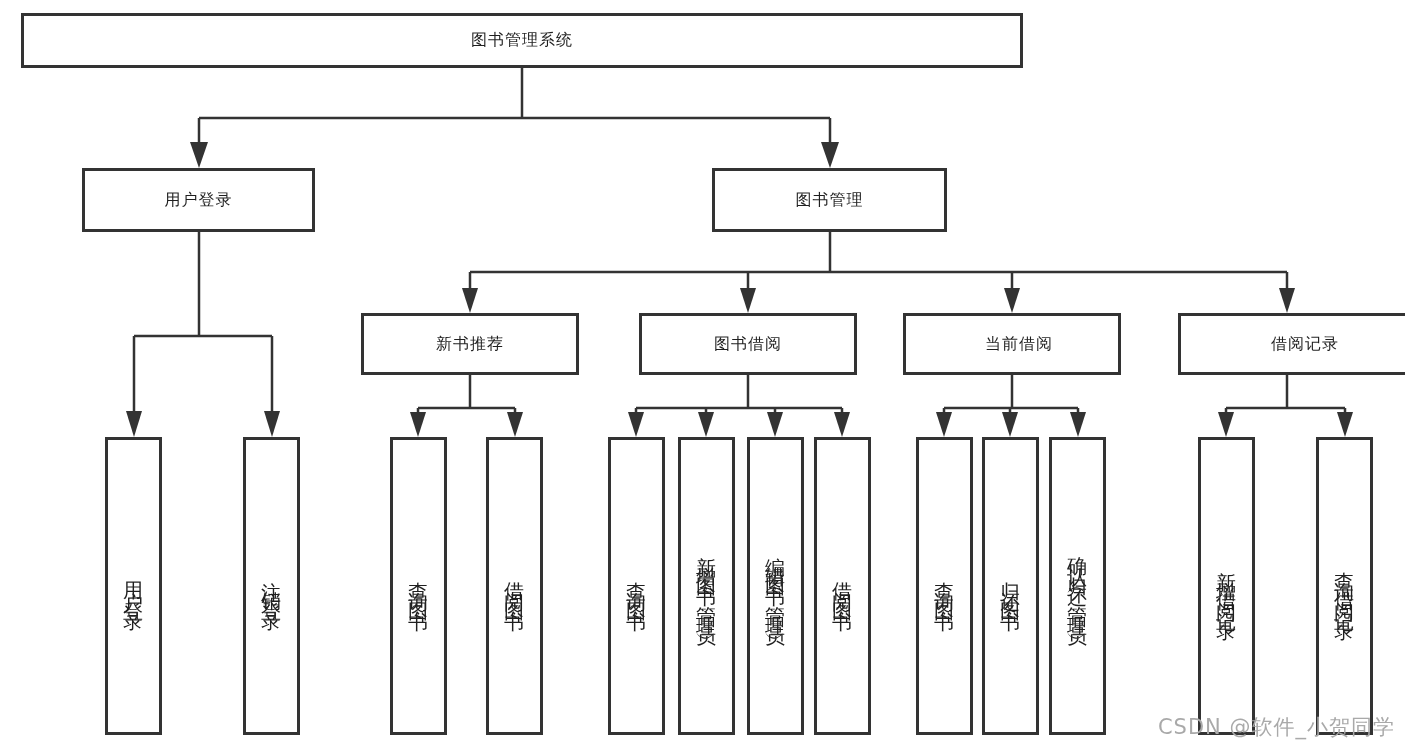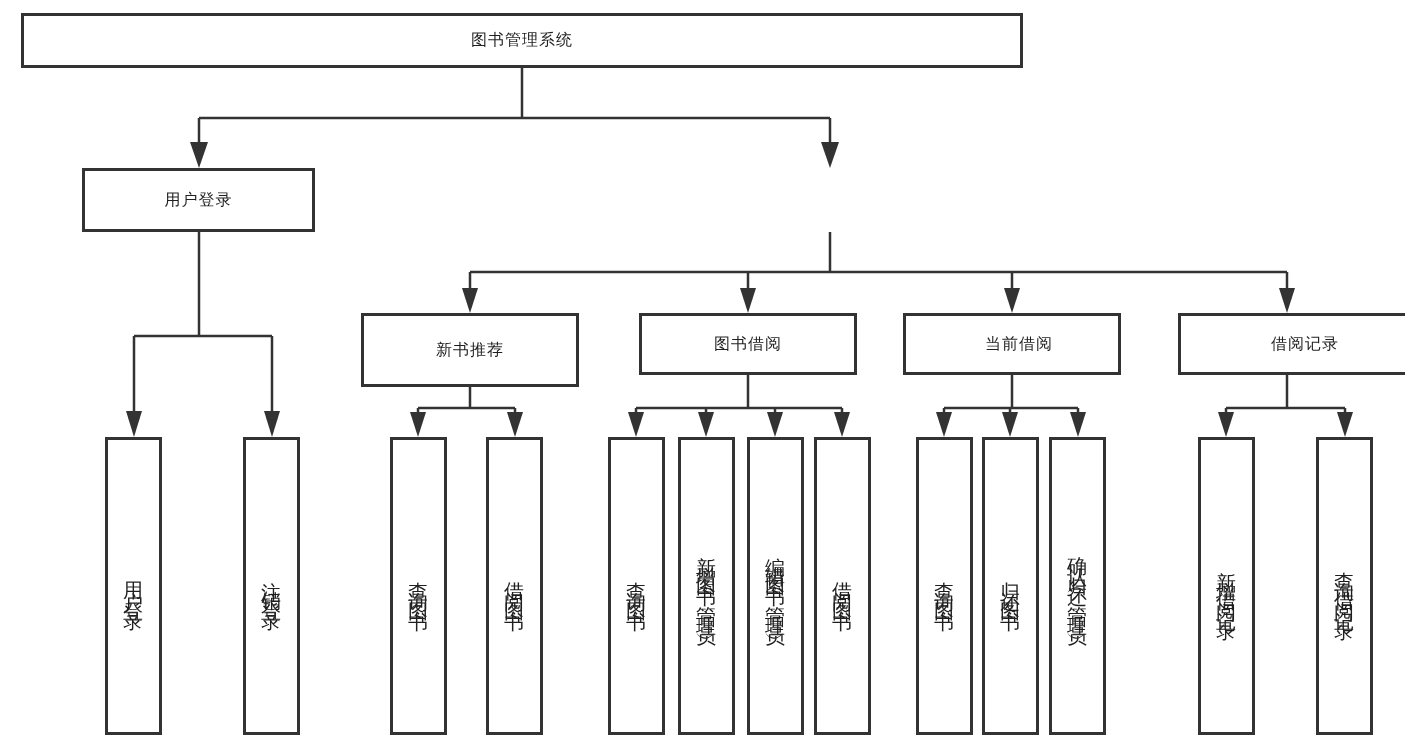--- a/index.html
+++ b/index.html
@@ -113,22 +113,23 @@
       <polygon points="1002,412 1018,412 1010,437"></polygon>
       <polygon points="1070,412 1086,412 1078,437"></polygon>
       <polygon points="1218,412 1234,412 1226,437"></polygon>
       <polygon points="1337,412 1353,412 1345,437"></polygon>
     </g>
   </svg>
 
   <div class="node hnode" style="left:21px;top:13px;width:1002px;height:55px;">图书管理系统</div>
 
   <div class="node hnode" style="left:82px;top:168px;width:233px;height:64px;">用户登录</div>
+  <div class="node hnode" style="left:712px;top:168px;width:235px;height:64px;">图书管理</div>
 
-  <div class="node hnode" style="left:361px;top:313px;width:218px;height:74px;">新书推荐</div>
+  <div class="node hnode" style="left:361px;top:313px;width:218px;height:62px;">新书推荐</div>
   <div class="node hnode" style="left:639px;top:313px;width:218px;height:62px;">图书借阅</div>
   <div class="node hnode" style="left:903px;top:313px;width:218px;height:62px;padding-left:14px;">当前借阅</div>
   <div class="node hnode" style="left:1178px;top:313px;width:254px;height:62px;">借阅记录</div>
 
   <div class="node vnode" style="left:105px;top:437px;width:57px;height:298px;">用户登录</div>
   <div class="node vnode" style="left:243px;top:437px;width:57px;height:298px;">注销登录</div>
 
   <div class="node vnode" style="left:390px;top:437px;width:57px;height:298px;">查询图书</div>
   <div class="node vnode" style="left:486px;top:437px;width:57px;height:298px;">借阅图书</div>
 
@@ -137,13 +138,14 @@
   <div class="node vnode" style="left:747px;top:437px;width:57px;height:298px;">编辑图书（管理员）</div>
   <div class="node vnode" style="left:814px;top:437px;width:57px;height:298px;">借阅图书</div>
 
   <div class="node vnode" style="left:916px;top:437px;width:57px;height:298px;">查询图书</div>
   <div class="node vnode" style="left:982px;top:437px;width:57px;height:298px;">归还图书</div>
   <div class="node vnode" style="left:1049px;top:437px;width:57px;height:298px;">确认归还（管理员）</div>
 
   <div class="node vnode" style="left:1198px;top:437px;width:57px;height:298px;">新增借阅记录</div>
   <div class="node vnode" style="left:1316px;top:437px;width:57px;height:298px;">查询借阅记录</div>
 
+  <div class="watermark">CSDN @软件_小贺同学</div>
 </div>
 
 </body></html>

